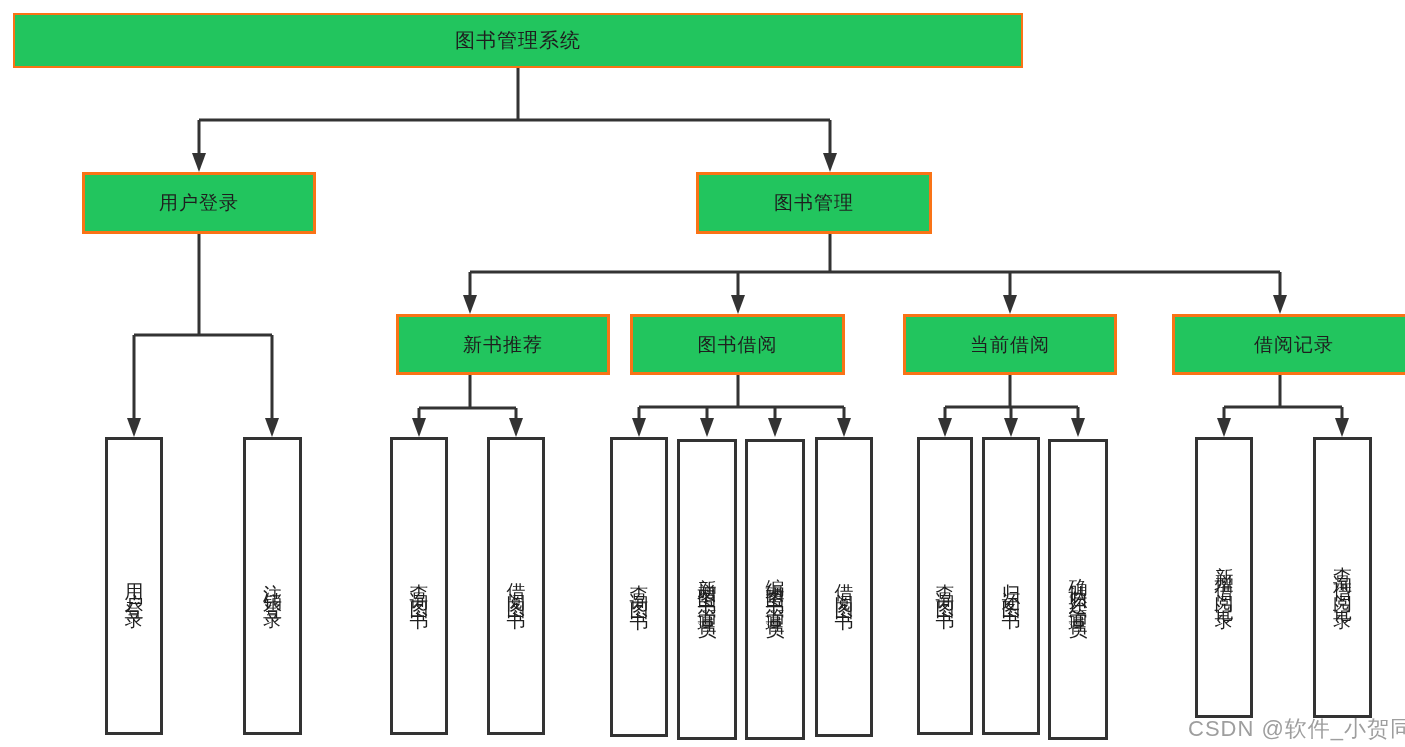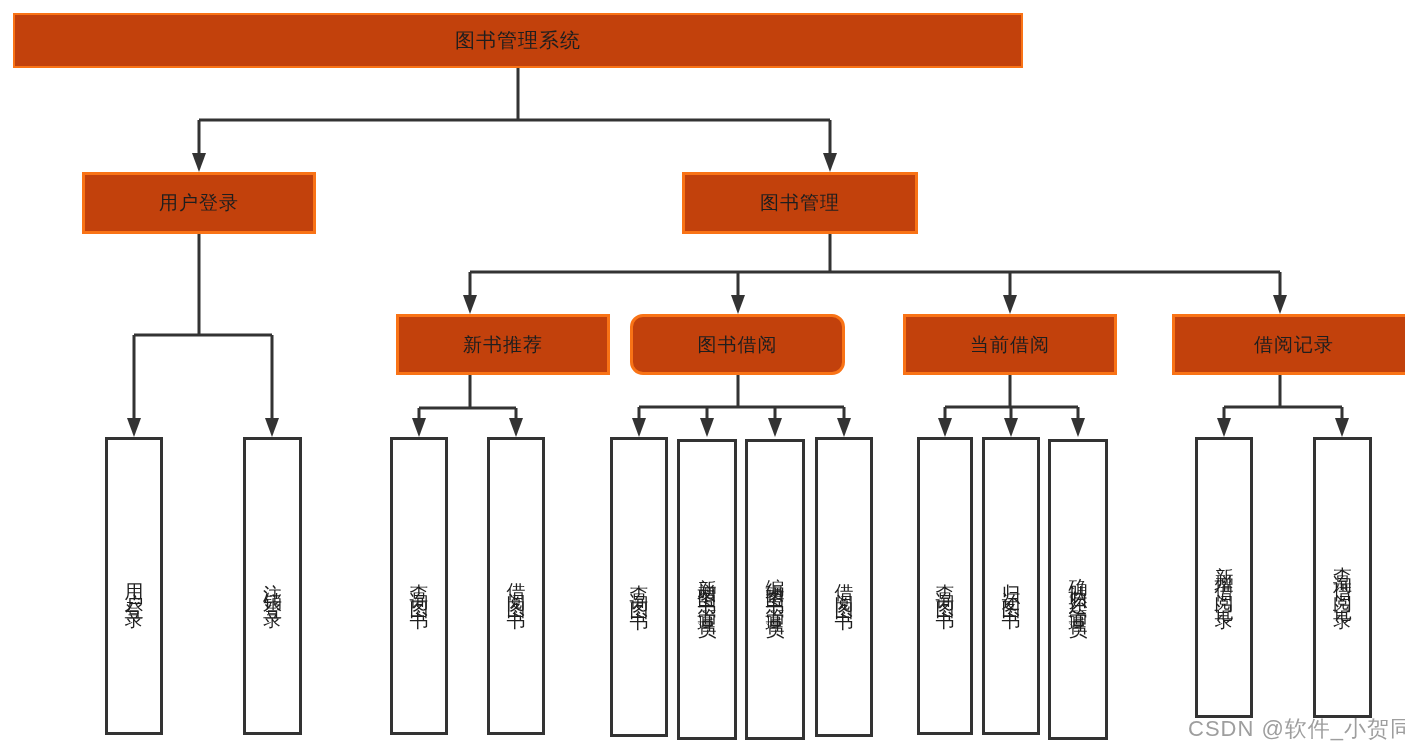--- a/index.html
+++ b/index.html
@@ -7,37 +7,37 @@
     position:relative;
     width:1405px;height:747px;
     background:#ffffff;
     font-family:"Liberation Sans","DejaVu Sans",sans-serif;
     overflow:hidden;
   }
   #connectors{position:absolute;left:0;top:0;z-index:1;}
   .node{
     position:absolute;
     box-sizing:border-box;
-    background:#c2410c;
+    background:#22c55e;
     border:3px solid #f97316;
     display:flex;align-items:center;justify-content:center;
     color:#1e1e1e;
     font-size:19px;
     letter-spacing:1px;
     z-index:2;
   }
   .node--root{
     left:13px;top:13px;width:1010px;height:55px;
     border-width:2px;font-size:20px;
   }
   .node--l2a{left:82px;top:172px;width:234px;height:62px;}
-  .node--l2b{left:682px;top:172px;width:236px;height:62px;}
+  .node--l2b{left:696px;top:172px;width:236px;height:62px;}
   .node--l3{top:314px;height:61px;}
   .node--l3a{left:363px;width:214px;margin-left:33px;}
-  .node--l3b{left:630px;width:215px;border-radius:13px;}
+  .node--l3b{left:630px;width:215px;}
   .node--l3c{left:903px;width:214px;font-family:Liberation Mono, monospace;}
   .node--l3d{left:1172px;width:244px;}
   .leaf{
     position:absolute;
     box-sizing:border-box;
     background:#ffffff;
     border:3px solid #333333;
     display:flex;align-items:center;justify-content:center;
     writing-mode:vertical-rl;
     text-orientation:mixed;

